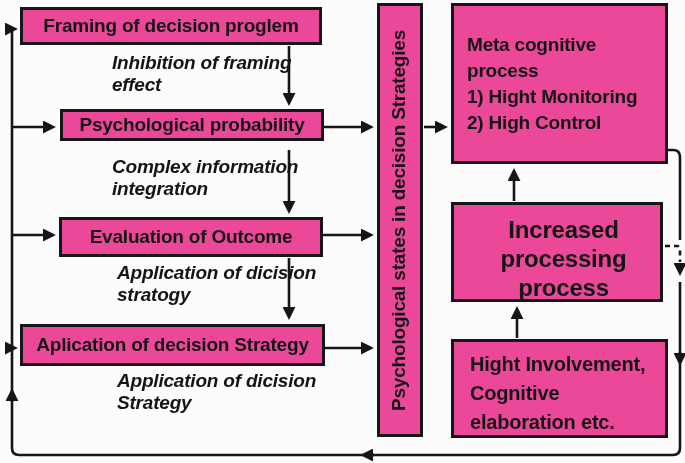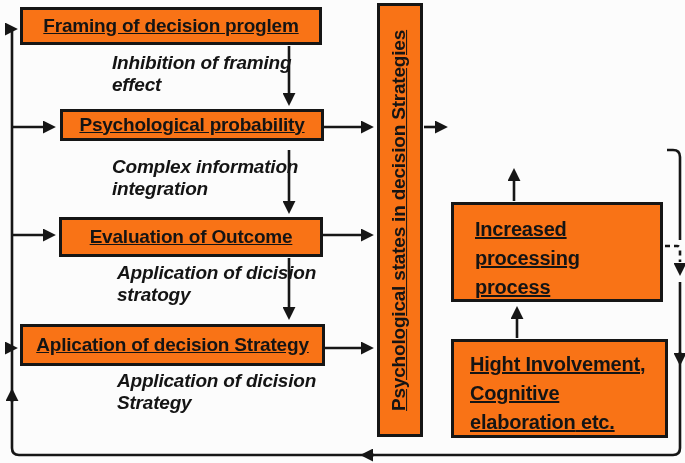--- a/index.html
+++ b/index.html
@@ -2,35 +2,35 @@
 <html><head>
 <meta charset="utf-8">
 <style>
   html,body{margin:0;padding:0;background:#e9e9e9;}
   .stage{
     position:relative;width:685px;height:463px;background:#fcfcfc;
     font-family:"Liberation Sans",sans-serif;color:#141414;overflow:hidden;
   }
   .wires{position:absolute;left:0;top:0;}
   .box{
-    position:absolute;border:3px solid #161616;background:#f97316;
+    position:absolute;border:3px solid #161616;background:#ec4899;
     display:flex;align-items:center;justify-content:center;
     font-weight:700;font-size:19px;letter-spacing:-0.2px;line-height:1.1;
-    box-sizing:border-box;overflow:visible;text-decoration:underline;
+    box-sizing:border-box;overflow:visible;
   }
   .rbox{display:block;justify-content:flex-start;align-items:flex-start;text-align:left;}
   .rbox .ln{display:block;}
   .vtext{white-space:nowrap;transform:rotate(-90deg);font-size:19px;font-weight:700;}
   .edge-label{
     position:absolute;font-weight:700;font-size:19px;line-height:22px;
     letter-spacing:-0.2px;white-space:nowrap;
   }
   .edge-label span{display:block;font-style:italic;}
   .meta-text{padding:26px 8px 0 13px;font-size:19px;line-height:26px;}
-  .inc-text{padding:10px 8px 0 21px;font-size:20px;line-height:29px;}
+  .inc-text{padding:10px 8px 0 21px;font-size:24px;line-height:29px;text-align:center;}
   .inv-text{padding:8px 12px 0 16px;font-size:20px;line-height:29px;}
   .inv-row{display:flex;justify-content:space-between;width:100%;box-sizing:border-box;padding-right:2px;}
 </style>
 </head>
 <body>
 
 <div class="stage">
 
   <svg class="wires" width="685" height="463" viewBox="0 0 685 463">
     <defs>
@@ -95,20 +95,26 @@
   </div>
   <div class="edge-label" style="left:117px;top:370px;">
     <span>Application of dicision</span>
     <span>Strategy</span>
   </div>
 
   <div class="box" style="left:377px;top:3px;width:46px;height:434px;">
     <span class="vtext">Psychological states in decision Strategies</span>
   </div>
 
+  <div class="box rbox meta-text" style="left:451px;top:3px;width:217px;height:161px;">
+    <span class="ln">Meta cognitive</span>
+    <span class="ln">process</span>
+    <span class="ln">1) Hight Monitoring</span>
+    <span class="ln">2) High Control</span>
+  </div>
   <div class="box rbox inc-text" style="left:451px;top:202px;width:212px;height:100px;">
     <span class="ln">Increased</span>
     <span class="ln">processing</span>
     <span class="ln">process</span>
   </div>
   <div class="box rbox inv-text" style="left:451px;top:339px;width:217px;height:99px;">
     <span class="ln">Hight Involvement,</span>
     <span class="ln">Cognitive</span>
     <span class="ln inv-row">
       <span>elaboration</span>

